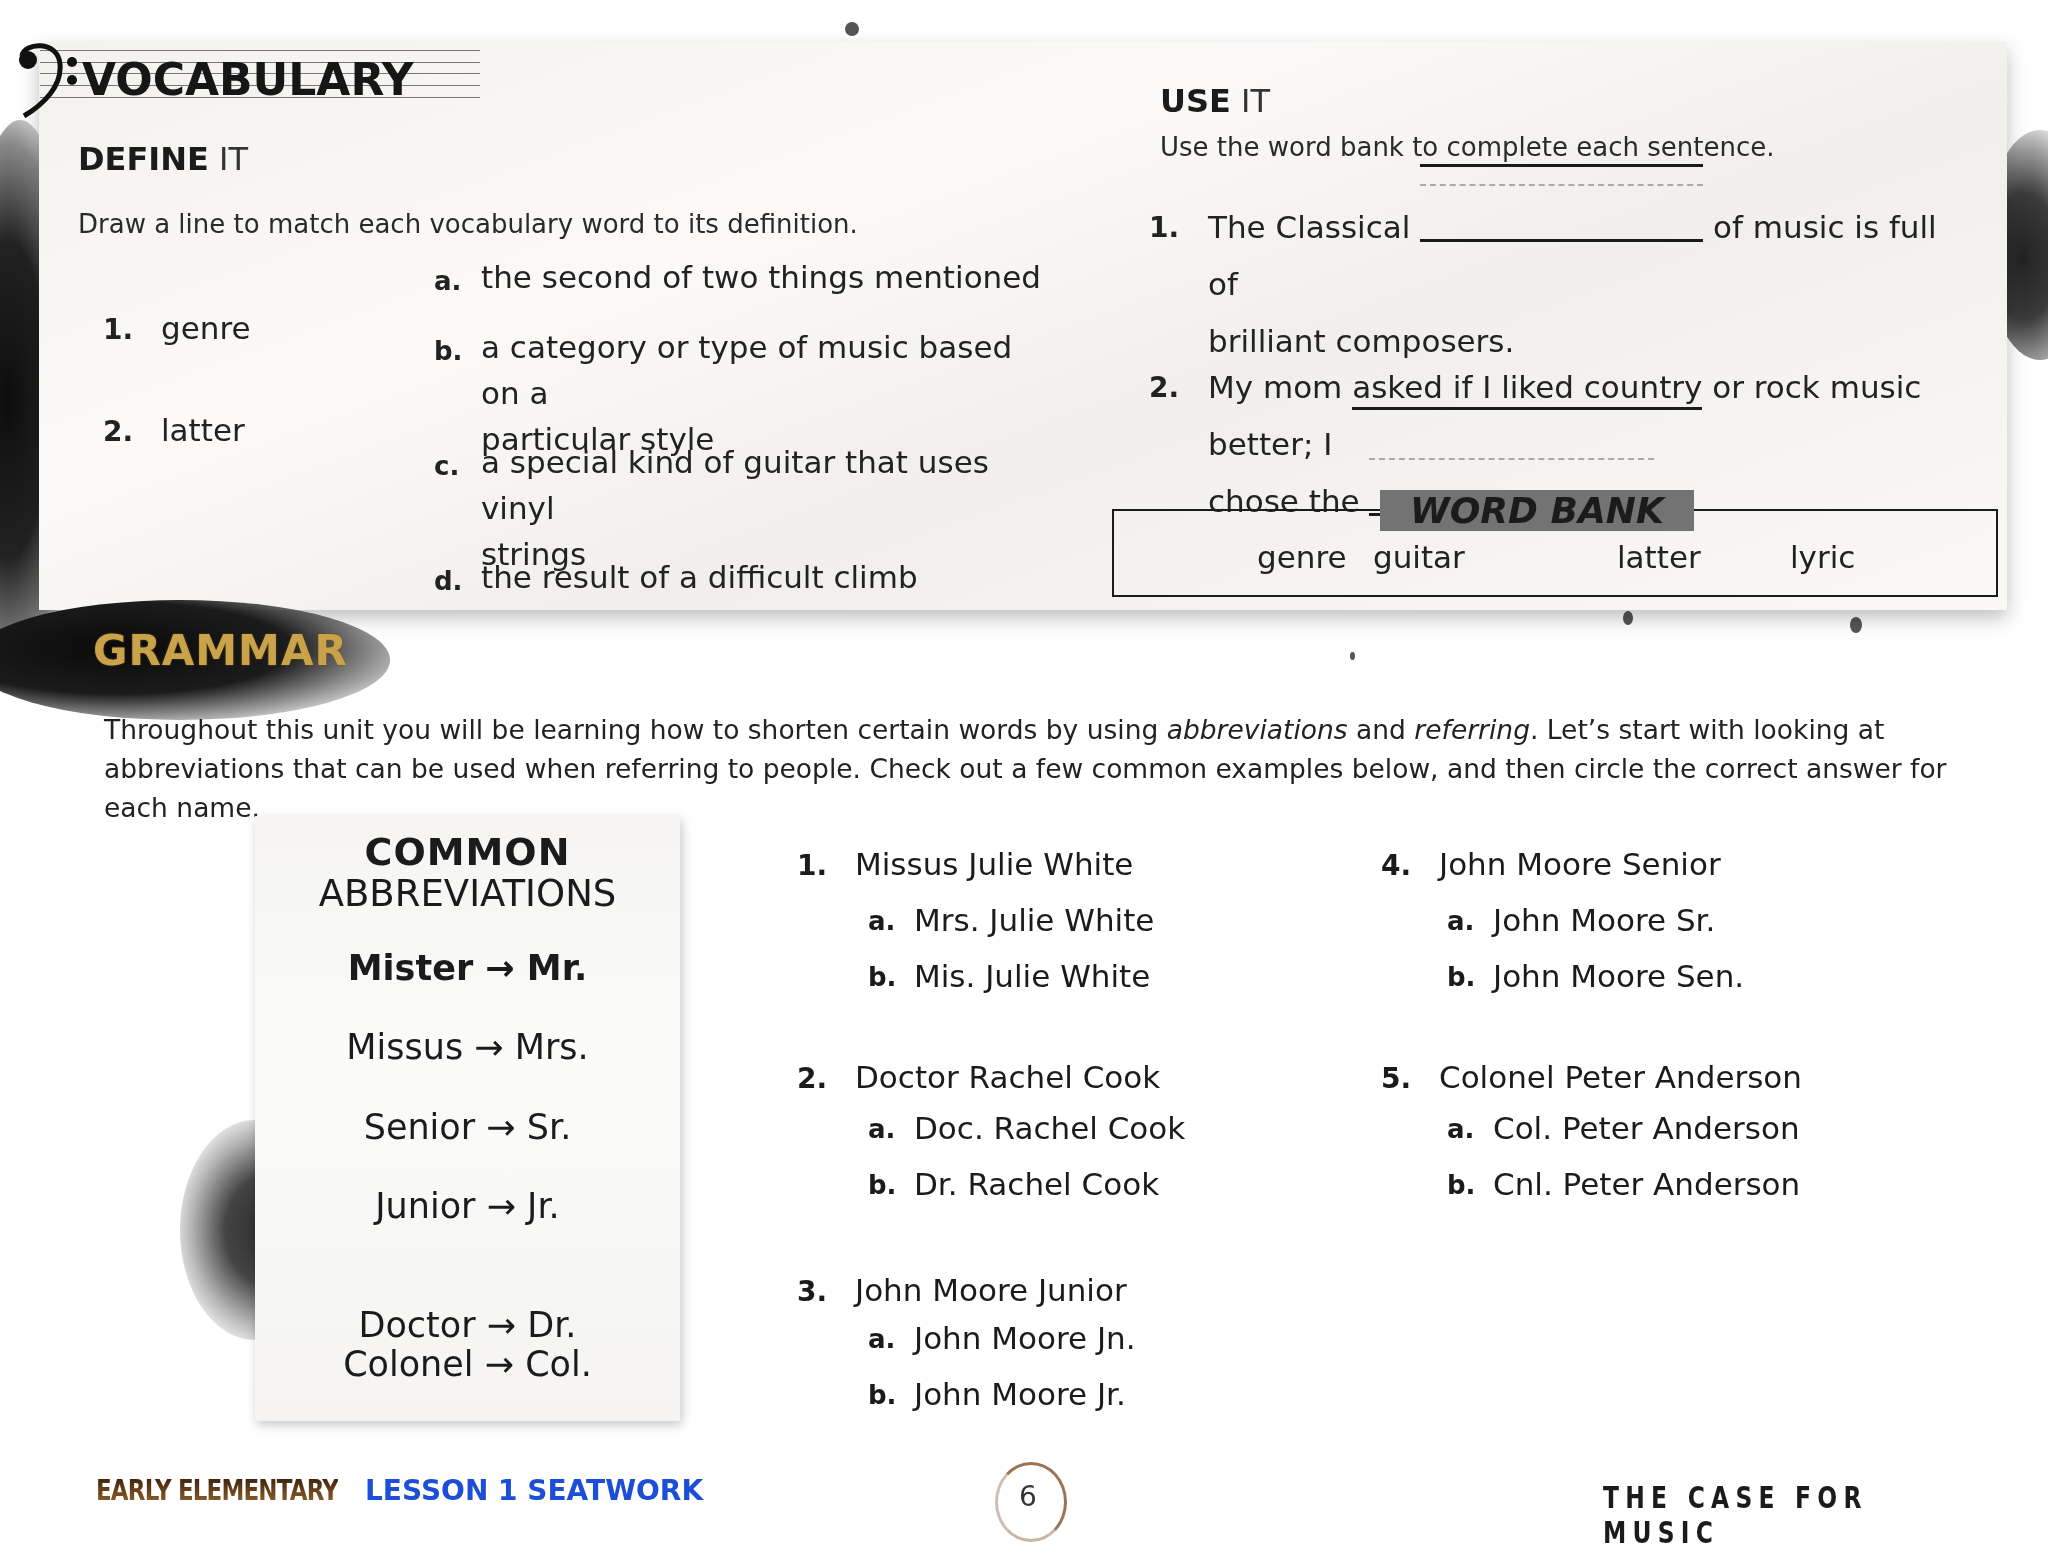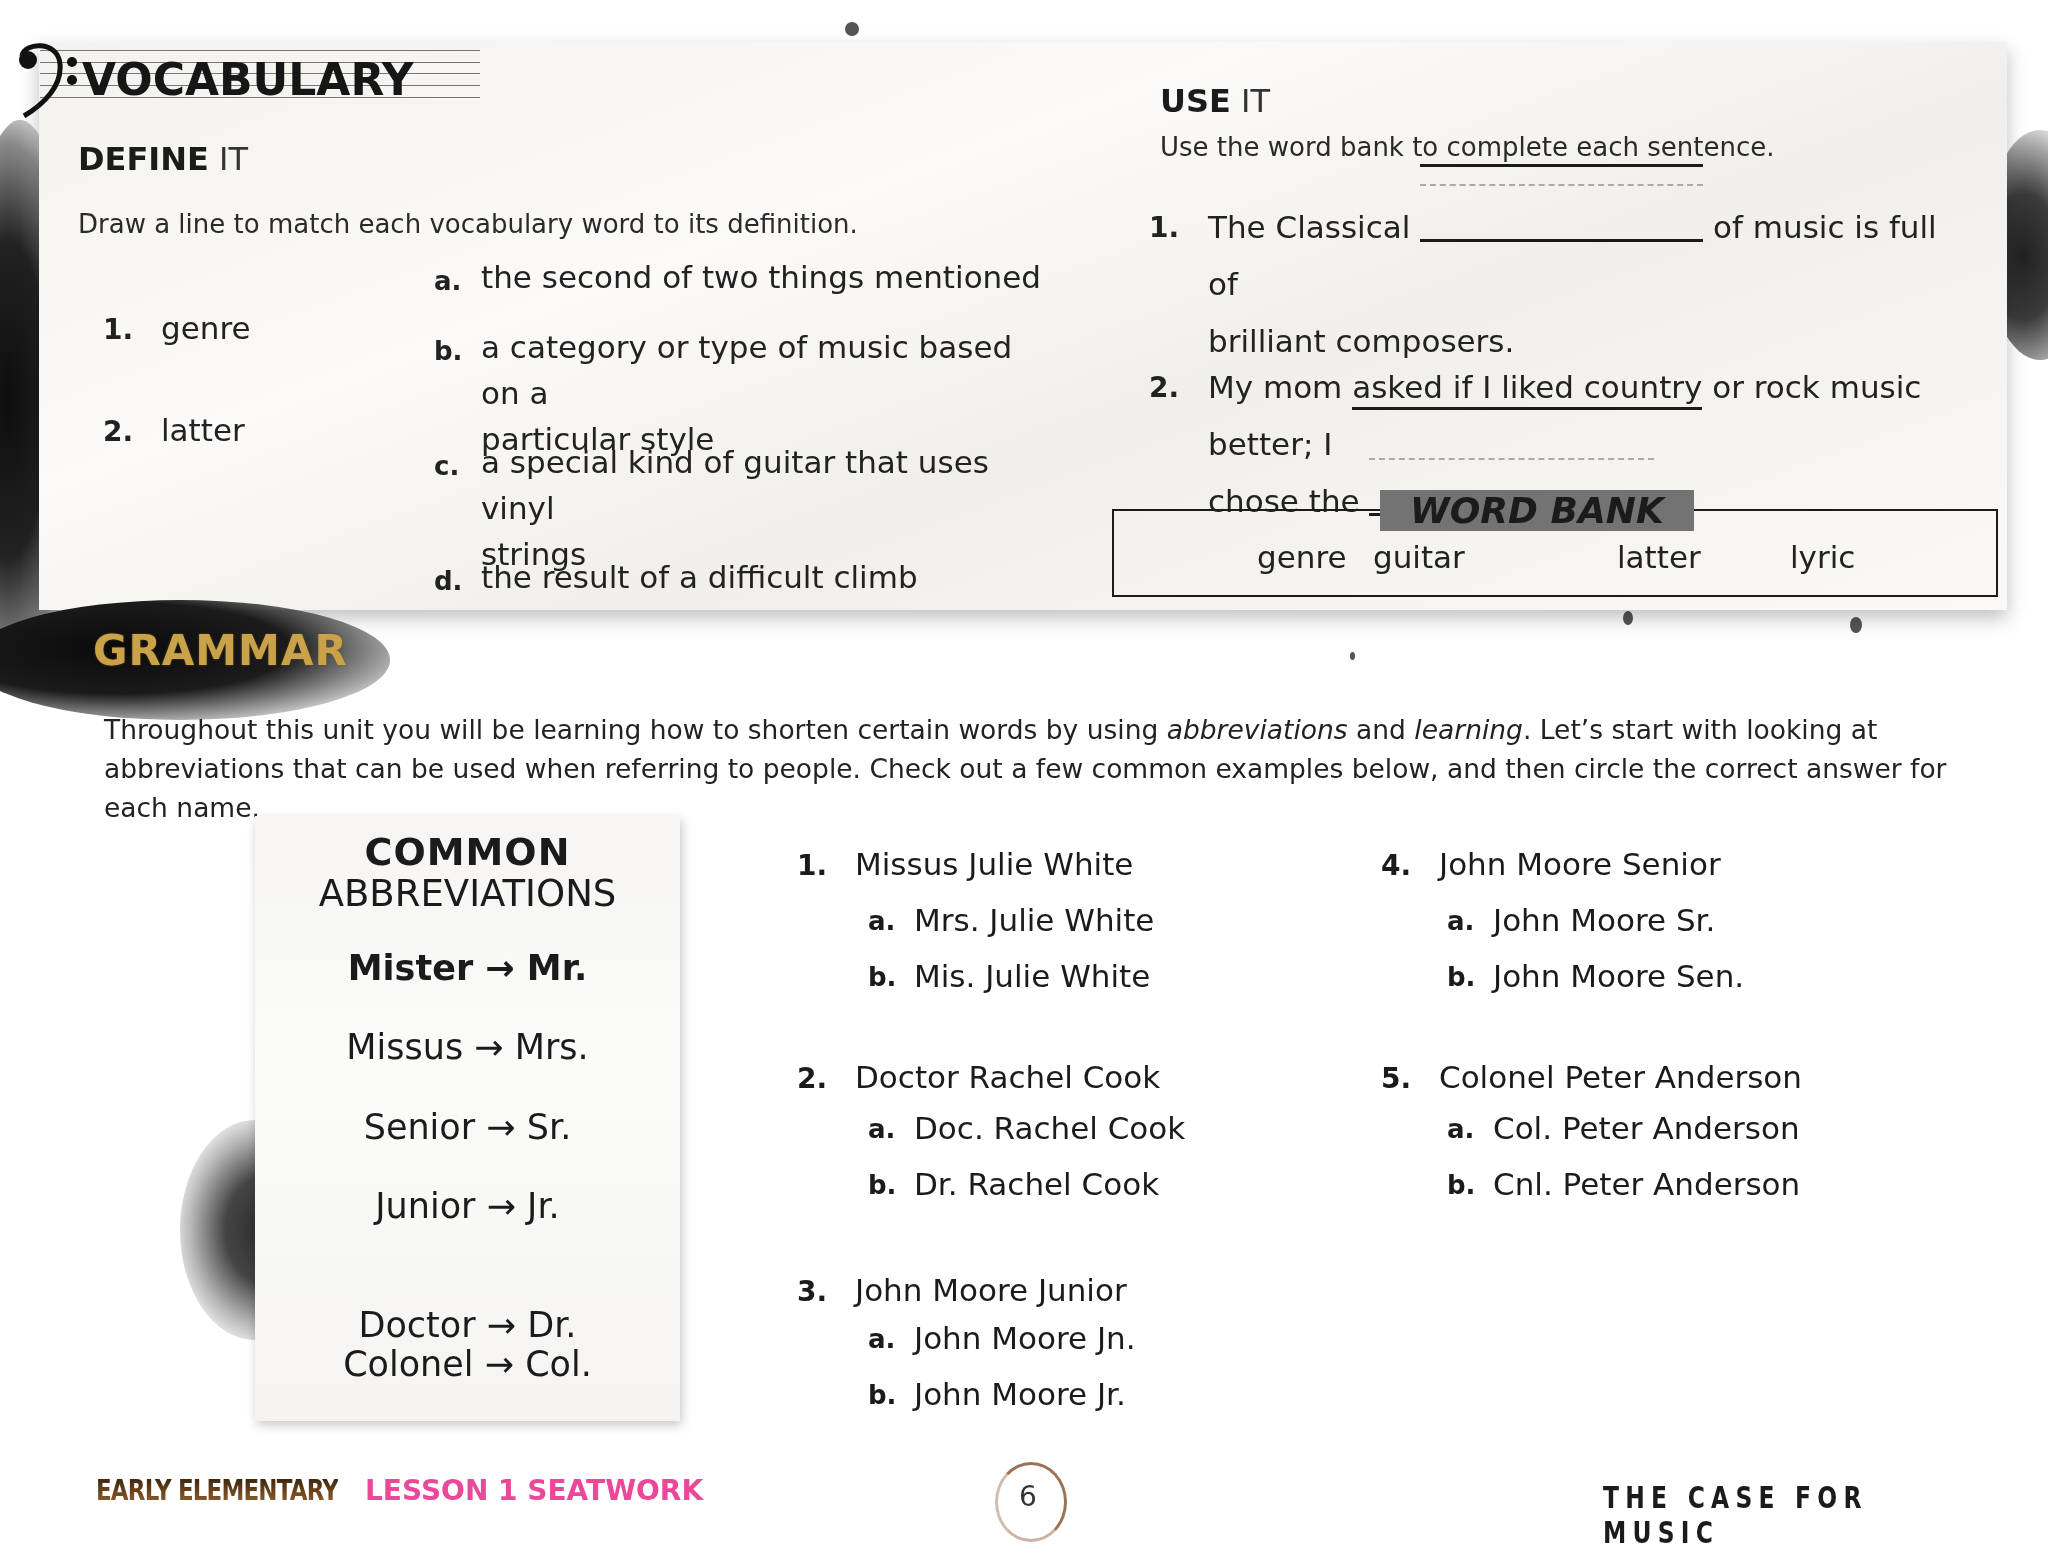--- a/index.html
+++ b/index.html
@@ -86,21 +86,21 @@
   .opt { position:absolute; font-size:31px; color:#1b1b1b; }
   .opt .l { position:absolute; font-weight:bold; font-size:26px; }
 
   
   .footer-left { position:absolute; left:96px; top:1474px; font-size:28px; font-weight:bold; }
   .footer-ee {
     background:linear-gradient(180deg,#2c1a0a 0%,#6e451c 55%,#9a6a36 100%);
     -webkit-background-clip:text; background-clip:text; color:transparent;
     letter-spacing:-1px; transform:scaleX(.82); transform-origin:left; display:inline-block;
   }
-  .footer-lesson { color:#ec4899; margin-left:-36px; display:inline-block;text-align:right; }
+  .footer-lesson { color:#1d4ed8; margin-left:-36px; display:inline-block;text-align:right; }
   .page-ring {
     position:absolute; left:995px; top:1462px; width:66px; height:74px; border-radius:50%;
     border:3px solid rgba(120,70,30,.75); border-left-color:rgba(120,70,30,.35); border-bottom-color:rgba(120,70,30,.4);
   }
   .page-num { position:absolute; left:995px; top:1480px; width:66px; text-align:center; font-size:28px; color:#333; }
   .footer-right { position:absolute; left:1603px; top:1480px; font-size:30px; font-weight:bold; letter-spacing:8px; color:#1b1b1b; transform:scaleX(.78); transform-origin:left; }
 </style>
 </head>
 <body>
 
@@ -193,21 +193,21 @@
 <div class="wordbank-title">WORD BANK</div>
 <div class="wb-word" style="left:1257px;">genre</div>
 <div class="wb-word" style="left:1373px;">guitar</div>
 <div class="wb-word" style="left:1617px;">latter</div>
 <div class="wb-word" style="left:1790px;">lyric</div>
 
 <div class="ink splat-grammar"></div>
 <div class="grammar-title">GRAMMAR</div>
 
 <div class="intro">
-  <span>Throughout this unit you will be learning how to shorten certain words by using </span><i>abbreviations</i><span> and </span><i>learning</i><span>. Let’s start with looking at abbreviations that can be used when referring to people. Check out a few common examples below, and then circle the correct answer for each name.</span>
+  <span>Throughout this unit you will be learning how to shorten certain words by using </span><i>abbreviations</i><span> and </span><i>referring</i><span>. Let’s start with looking at abbreviations that can be used when referring to people. Check out a few common examples below, and then circle the correct answer for each name.</span>
 </div>
 
 <div class="abbrev-card"></div>
 <div class="abbrev-h1" style="left:255px;">COMMON</div>
 <div class="abbrev-h2" style="left:255px;">ABBREVIATIONS</div>
 
 <div class="abbrev-row" style="left:255px;top:948px;font-weight:bold;">
   <span>Mister</span>
   <span>→</span>
   <span>Mr.</span>

